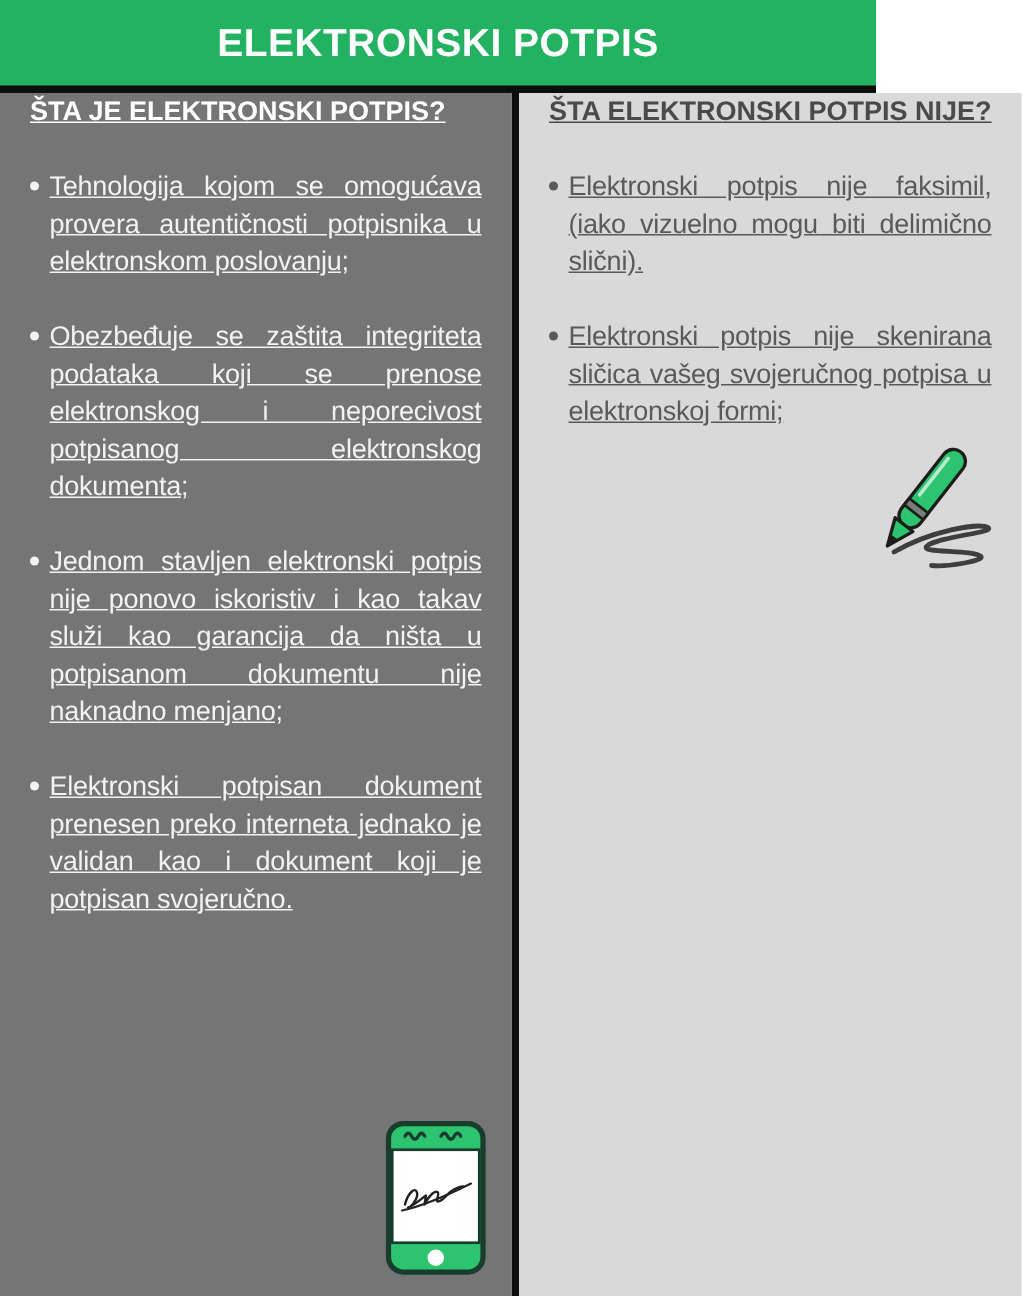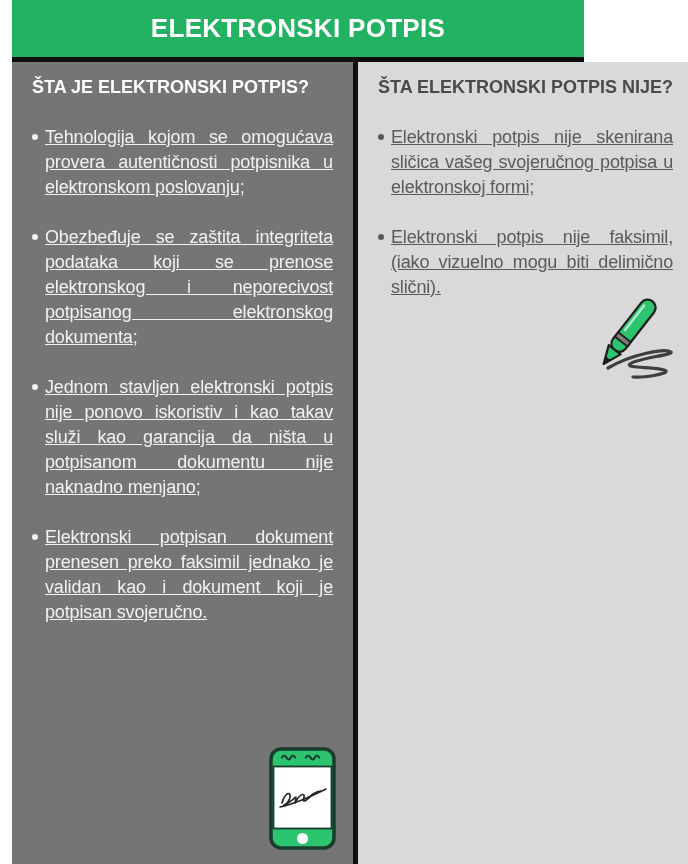--- a/index.html
+++ b/index.html
@@ -9,40 +9,40 @@
     --right-bg:#d9d9d9;
     --divider-black:#0e0e0e;
     --left-text:#f2f2f2;
     --right-text:#5a5a5a;
     --right-heading:#4a4a4a;
     --icon-outline:#183c2d;
   }
   *{margin:0;padding:0;box-sizing:border-box;}
   html,body{width:688px;height:864px;overflow:hidden;}
   body{font-family:"Liberation Sans","DejaVu Sans",sans-serif;}
-  .poster{width:584px;height:864px;display:flex;flex-direction:column;background:#fff;padding-left:12px;}
+  .poster{width:584px;height:864px;display:flex;flex-direction:column;background:#fff;}
 
   .header{
     height:62px;flex:0 0 62px;
     background:var(--header-green);
     border-bottom:5px solid var(--divider-black);
     display:flex;align-items:center;justify-content:center;
   }
   .header h1{
     color:#fff;font-size:26px;font-weight:700;letter-spacing:.3px;
   }
 
   .columns{flex:1;display:flex;min-height:0;}
   .col{position:relative;padding:0 20px;}
   .col-left{width:341px;flex:0 0 341px;background:var(--left-bg);color:var(--left-text);}
   .divider{width:5px;flex:0 0 5px;background:var(--divider-black);}
   .col-right{flex:1;background:var(--right-bg);color:var(--right-text);}
 
   .col h2{
-    margin-top:13px;font-size:18px;font-weight:700;line-height:24px;white-space:nowrap;
+    font-size:18px;font-weight:700;line-height:24px;white-space:nowrap;text-decoration:underline;
   }
   .col-left h2{color:#ffffff;}
   .col-right h2{color:var(--right-heading);}
 
   ul.bullets{list-style:none;margin-top:26px;text-decoration:underline;}
   ul.bullets li{
     position:relative;
     padding-left:13px;
     margin-bottom:25px;
     font-size:18px;line-height:25px;letter-spacing:-0.15px;
@@ -69,43 +69,43 @@
   </div>
 
   <div class="columns">
 
     <div class="col col-left">
       <h2>ŠTA JE ELEKTRONSKI POTPIS?</h2>
       <ul class="bullets">
         <li>Tehnologija kojom se omogućava provera autentičnosti potpisnika u elektronskom poslovanju;</li>
         <li>Obezbeđuje se zaštita integriteta podataka koji se prenose elektronskog i neporecivost potpisanog elektronskog dokumenta;</li>
         <li>Jednom stavljen elektronski potpis nije ponovo iskoristiv i kao takav služi kao garancija da ništa u potpisanom dokumentu nije naknadno menjano;</li>
-        <li>Elektronski potpisan dokument prenesen preko faksimil jednako je validan kao i dokument koji je potpisan svojeručno.</li>
+        <li>Elektronski potpisan dokument prenesen preko interneta jednako je validan kao i dokument koji je potpisan svojeručno.</li>
       </ul>
 
       <div class="phone-icon">
         <svg width="67" height="103" viewBox="0 0 67 103" xmlns="http://www.w3.org/2000/svg">
           <rect x="2" y="2" width="63" height="99" rx="10" fill="var(--icon-green)" stroke="var(--icon-outline)" stroke-width="3.5"></rect>
           <rect x="4.5" y="19.5" width="58" height="62" fill="#ffffff" stroke="var(--icon-outline)" stroke-width="1.8"></rect>
           <path d="M13,10.5 q2.2,-4 4.4,0 t4.4,0 t4.4,0" fill="none" stroke="var(--icon-outline)" stroke-width="2.2" stroke-linecap="round"></path>
           <path d="M37,10.5 q2.2,-4 4.4,0 t4.4,0 t4.4,0" fill="none" stroke="var(--icon-outline)" stroke-width="2.2" stroke-linecap="round"></path>
           <path d="M13,56 C15,48 20,44 21,48 C22,52 17,58 15,58 C20,56 24,52 27,50 L26,56 C29,50 33,46 35,48 C36,50 33,54 35,54 C38,54 41,49 44,47 C47,45 50,44 52,44" fill="none" stroke="#222222" stroke-width="1.6" stroke-linecap="round" stroke-linejoin="round"></path>
           <path d="M11,60 C25,57 45,48 57,42" fill="none" stroke="#222222" stroke-width="1.4" stroke-linecap="round"></path>
           <circle cx="33.5" cy="91.5" r="5.5" fill="#ffffff"></circle>
         </svg>
       </div>
     </div>
 
     <div class="divider"></div>
 
     <div class="col col-right">
       <h2>ŠTA ELEKTRONSKI POTPIS NIJE?</h2>
       <ul class="bullets">
+        <li>Elektronski potpis nije faksimil, (iako vizuelno mogu biti delimično slični).</li>
         <li>Elektronski potpis nije skenirana sličica vašeg svojeručnog potpisa u elektronskoj formi;</li>
-        <li>Elektronski potpis nije faksimil, (iako vizuelno mogu biti delimično slični).</li>
       </ul>
 
       <div class="pen-icon">
         <svg width="100" height="96" viewBox="0 0 100 96" xmlns="http://www.w3.org/2000/svg">
           <path d="M31,76 C55,62 88,56 94,60 C97,63 60,66 53,72 C47,77 84,74 89,79 C91,82 66,86 56,85" fill="none" stroke="#3e3e3e" stroke-width="3.2" stroke-linecap="round" stroke-linejoin="round"></path>
           <g transform="rotate(38 50 42)">
             <rect x="42" y="0.5" width="16" height="62" rx="8" fill="var(--icon-green)" stroke="#1d1d1b" stroke-width="2.2"></rect>
             <path d="M46,9 L46,40" stroke="rgba(255,255,255,0.65)" stroke-width="2.4" stroke-linecap="round"></path>
             <rect x="42" y="46" width="16" height="5.5" fill="#777d78" stroke="#1d1d1b" stroke-width="1.8"></rect>
             <polygon points="42.5,62 57.5,62 50,80" fill="var(--icon-green)" stroke="#1d1d1b" stroke-width="2.2" stroke-linejoin="round"></polygon>

